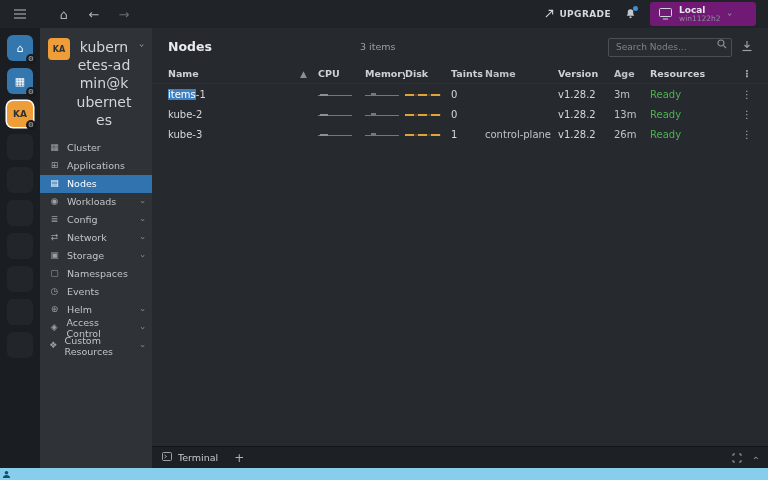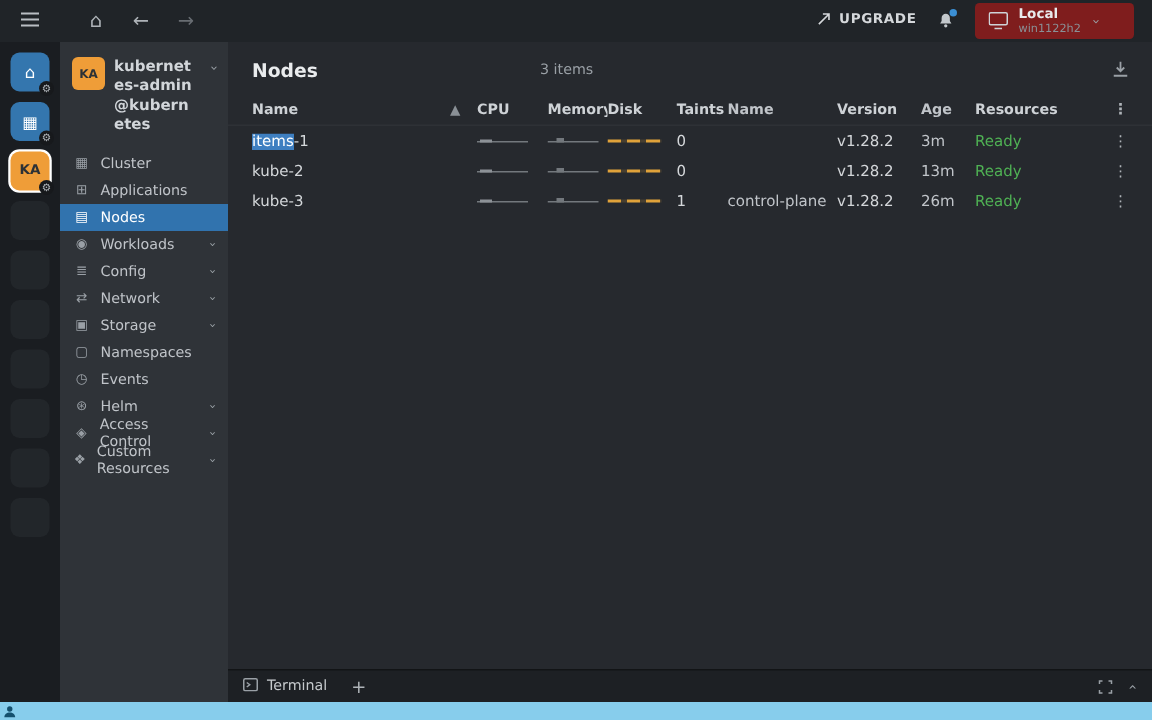--- a/index.html
+++ b/index.html
@@ -12,21 +12,21 @@
     padding:0 12px; gap:14px; flex:none; }
   .tb-icon { color:#aeb3b8; font-size:13px; width:16px; text-align:center; cursor:pointer; line-height:1; }
   .tb-icon.home { margin-left:14px; }
   .tb-icon.dim { color:#686d72; }
   .tb-right { margin-left:auto; display:flex; align-items:center; gap:14px; }
   .upgrade { display:flex; gap:5px; color:#d5d8db;
     font-size:9px; font-weight:bold; letter-spacing:.4px; cursor:pointer; }
   .bell { position:relative; cursor:pointer; display:flex; }
   .bell .dot { position:absolute; top:-2px; right:-2px; width:5px; height:5px;
     border-radius:50%; background:#3b8fd4; }
-  .cluster-tab { height:24px; background:#7f1d1d; border-radius:3px; display:flex;
+  .cluster-tab { height:24px; background:#701a75; border-radius:3px; display:flex;
     align-items:center; gap:7px; padding:0 9px; min-width:106px; cursor:pointer; }
   .cluster-tab .names { display:flex; flex-direction:column; line-height:1.15; }
   .cname { font-size:9px; font-weight:bold; color:#e8eaec; }
   .csub { font-size:7.5px; color:#8a9096; }
   .chev { display:inline-block; transform:rotate(90deg); color:#9aa0a6; font-size:9px; line-height:1; }
   .chev.up { transform:rotate(-90deg); }
 
   
   .body { flex:1; display:flex; min-height:0; }
 
@@ -43,22 +43,22 @@
     border-radius:50%; background:#17191c; color:#aeb3b8; font-size:7px;
     line-height:10px; text-align:center; }
 
   
   .sidebar { width:112px; background:#2f3338; flex:none; display:flex;
     flex-direction:column; padding-top:7px; }
   .account { display:flex; align-items:flex-start; gap:6px; padding:3px 8px 10px; cursor:pointer; }
   .acct-avatar { width:22px; height:22px; border-radius:4px; background:#ef9d38;
     color:#2c3136; font-weight:bold; font-size:8px; display:flex; align-items:center;
     justify-content:center; flex:none; }
-  .acct-name { font-size:10px; font-weight:700; color:#d2d6da; word-break:break-all;
-    line-height:1.3; width:56px; }
+  .acct-name { font-size:14px; font-weight:400; color:#d2d6da; word-break:break-all;
+    line-height:1.3; width:56px;text-align:center; }
   .acct-chev { margin-left:auto; margin-top:3px; }
   .side-item { height:18px; display:flex; align-items:center; gap:7px; padding:0 9px;
     font-size:9.5px; color:#c0c4c9; cursor:pointer; flex:none; }
   .si-icon { width:11px; text-align:center; font-size:9px; color:#9aa0a6; line-height:1; }
   .side-item.selected { background:#3173ae; color:#fff; }
   .side-item.selected .si-icon { color:#fff; }
   .si-chev { margin-left:auto; font-size:8px; }
 
   
   .main { flex:1; min-width:0; background:#26292e; display:flex; flex-direction:column; }
@@ -253,20 +253,29 @@
         <span>Custom Resources</span>
         <span class="chev si-chev">›</span>
       </div>
     </nav>
 
     <main class="main">
       <div class="content-header">
         <span class="page-title">Nodes</span>
         <span class="items-count">3 items</span>
         <div class="header-right">
+          <span class="searchbox">
+            <input type="text" placeholder="Search Nodes..." style="">
+            <span class="search-icon">
+              <svg width="10" height="10" viewBox="0 0 10 10">
+                  <circle cx="4" cy="4" r="3" fill="none" stroke="#8a9096" stroke-width="1.2"></circle>
+                  <path d="M6.3 6.3L9 9" stroke="#8a9096" stroke-width="1.2"></path>
+                </svg>
+            </span>
+          </span>
           <span class="dl-icon">
             <svg width="10" height="11" viewBox="0 0 10 11">
                 <path d="M5 0v6M2.5 4L5 6.5 7.5 4" fill="none" stroke="#9aa0a6" stroke-width="1.2"></path>
                 <path d="M0.5 9.5h9" stroke="#9aa0a6" stroke-width="1.2"></path>
               </svg>
           </span>
         </div>
       </div>
 
       <div class="t-head">

